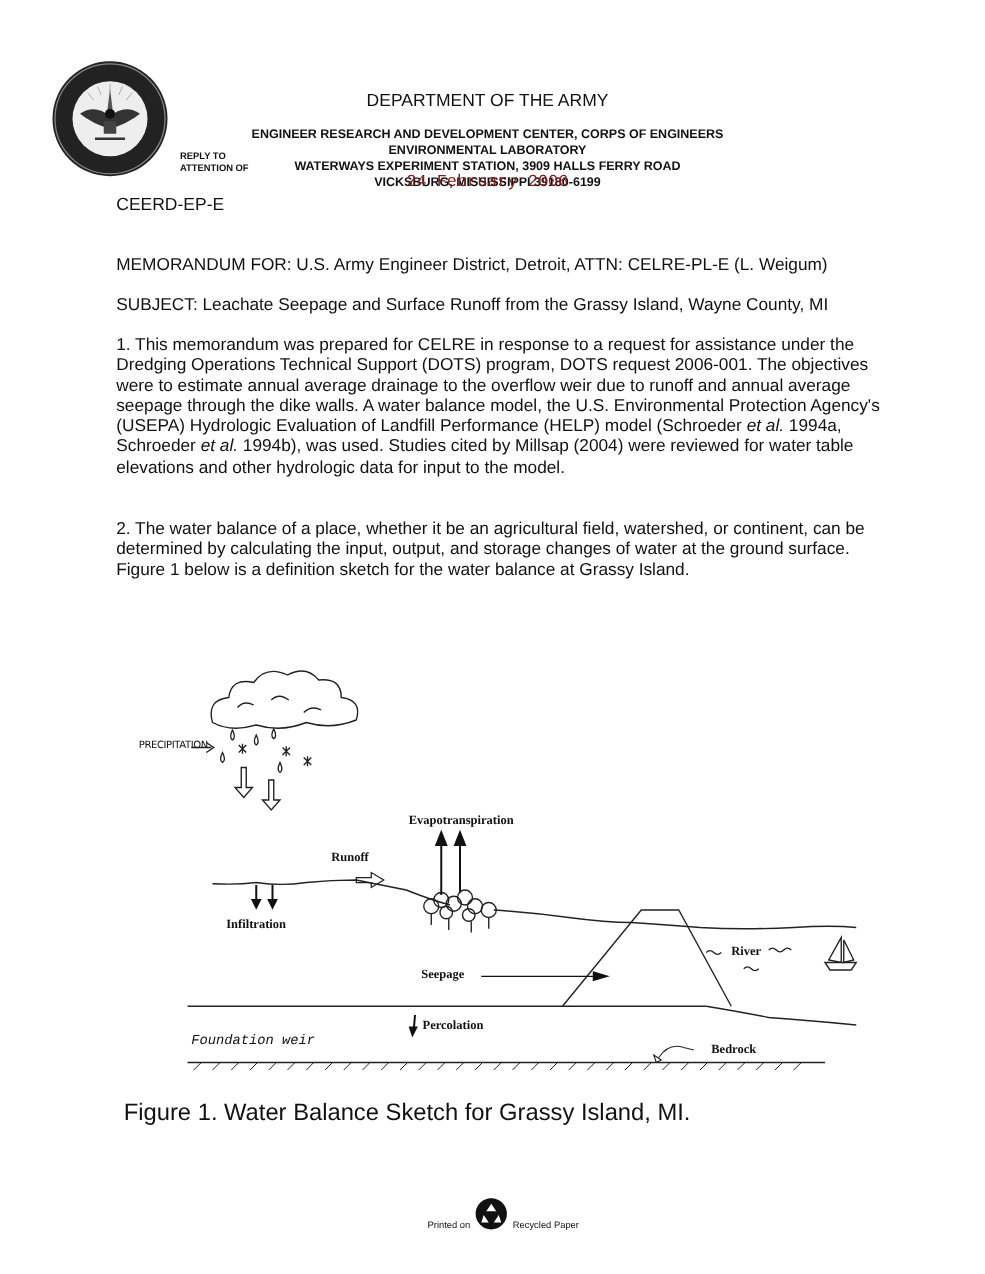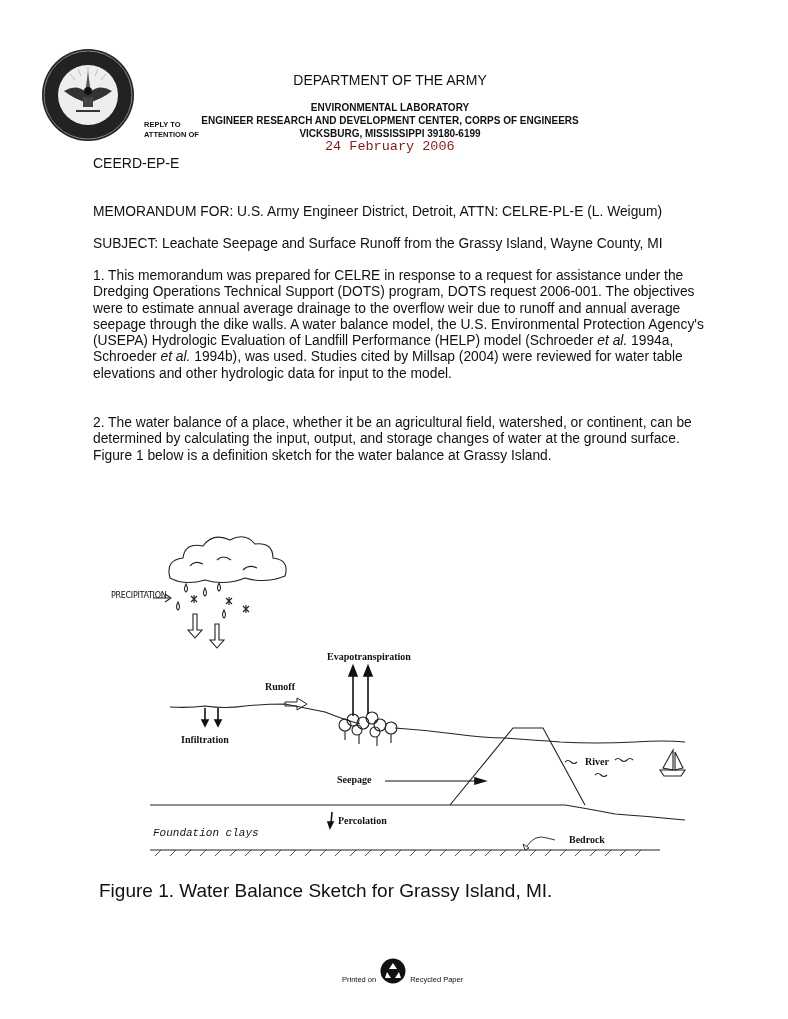--- a/index.html
+++ b/index.html
@@ -40,22 +40,23 @@
         <line x1="38" y1="22" x2="41" y2="29"></line>
         <line x1="58" y1="22" x2="55" y2="29"></line>
       <line x1="30" y1="27" x2="35" y2="33"></line>
         <line x1="66" y1="27" x2="61" y2="33"></line>
     </g>
   </svg>
 </div>
 
 <div class="abs letterhead">
   <p class="lh-title">DEPARTMENT OF THE ARMY</p>
+  <p class="lh-line">ENGINEER RESEARCH AND DEVELOPMENT CENTER, CORPS OF ENGINEERS</p>
   <p class="lh-line">ENVIRONMENTAL LABORATORY</p>
-  <p class="lh-line">ENGINEER RESEARCH AND DEVELOPMENT CENTER, CORPS OF ENGINEERS</p>
+  <p class="lh-line">WATERWAYS EXPERIMENT STATION, 3909 HALLS FERRY ROAD</p>
   <p class="lh-line">VICKSBURG, MISSISSIPPI  39180-6199</p>
 </div>
 
 <div class="abs reply">
   <div>REPLY TO</div>
   <div>ATTENTION OF</div>
 </div>
 
 <div class="abs date">24 February 2006</div>
 <div class="abs office">CEERD-EP-E</div>
@@ -149,21 +150,21 @@
   </svg>
 
   
   <div class="abs" style="left:16px;top:111px;font-size:8px;letter-spacing:-0.3px;font-family:'DejaVu Sans',sans-serif;">PRECIPITATION</div>
   <div class="abs sk-label" style="left:232px;top:171px;">Evapotranspiration</div>
   <div class="abs sk-label" style="left:170px;top:201px;">Runoff</div>
   <div class="abs sk-label" style="left:86px;top:254px;">Infiltration</div>
   <div class="abs sk-label" style="left:490px;top:276px;">River</div>
   <div class="abs sk-label" style="left:242px;top:294px;">Seepage</div>
   <div class="abs sk-label" style="left:243px;top:335px;">Percolation</div>
-  <div class="abs" style="left:58px;top:347px;font-family:'Liberation Mono',monospace;font-style:italic;font-size:11px;">Foundation clays</div>
+  <div class="abs" style="left:58px;top:347px;font-family:'Liberation Mono',monospace;font-style:italic;font-size:11px;">Foundation weir</div>
   <div class="abs sk-label" style="left:460px;top:354px;margin-left:14px;">Bedrock</div>
 </div>
 
 <div class="abs caption">Figure 1.  Water Balance Sketch for Grassy Island, MI.</div>
 
 <div class="abs footer">
   <span>Printed on</span>
   <svg width="26" height="26" viewBox="0 0 26 26">
     <circle cx="13" cy="13" r="12.5" fill="#111"></circle>
     <path d="M13 5 L17 11 L9 11 Z M7 14 L11 20 L5 20 Z M19 14 L21 20 L15 20 Z" fill="#fff"></path>

